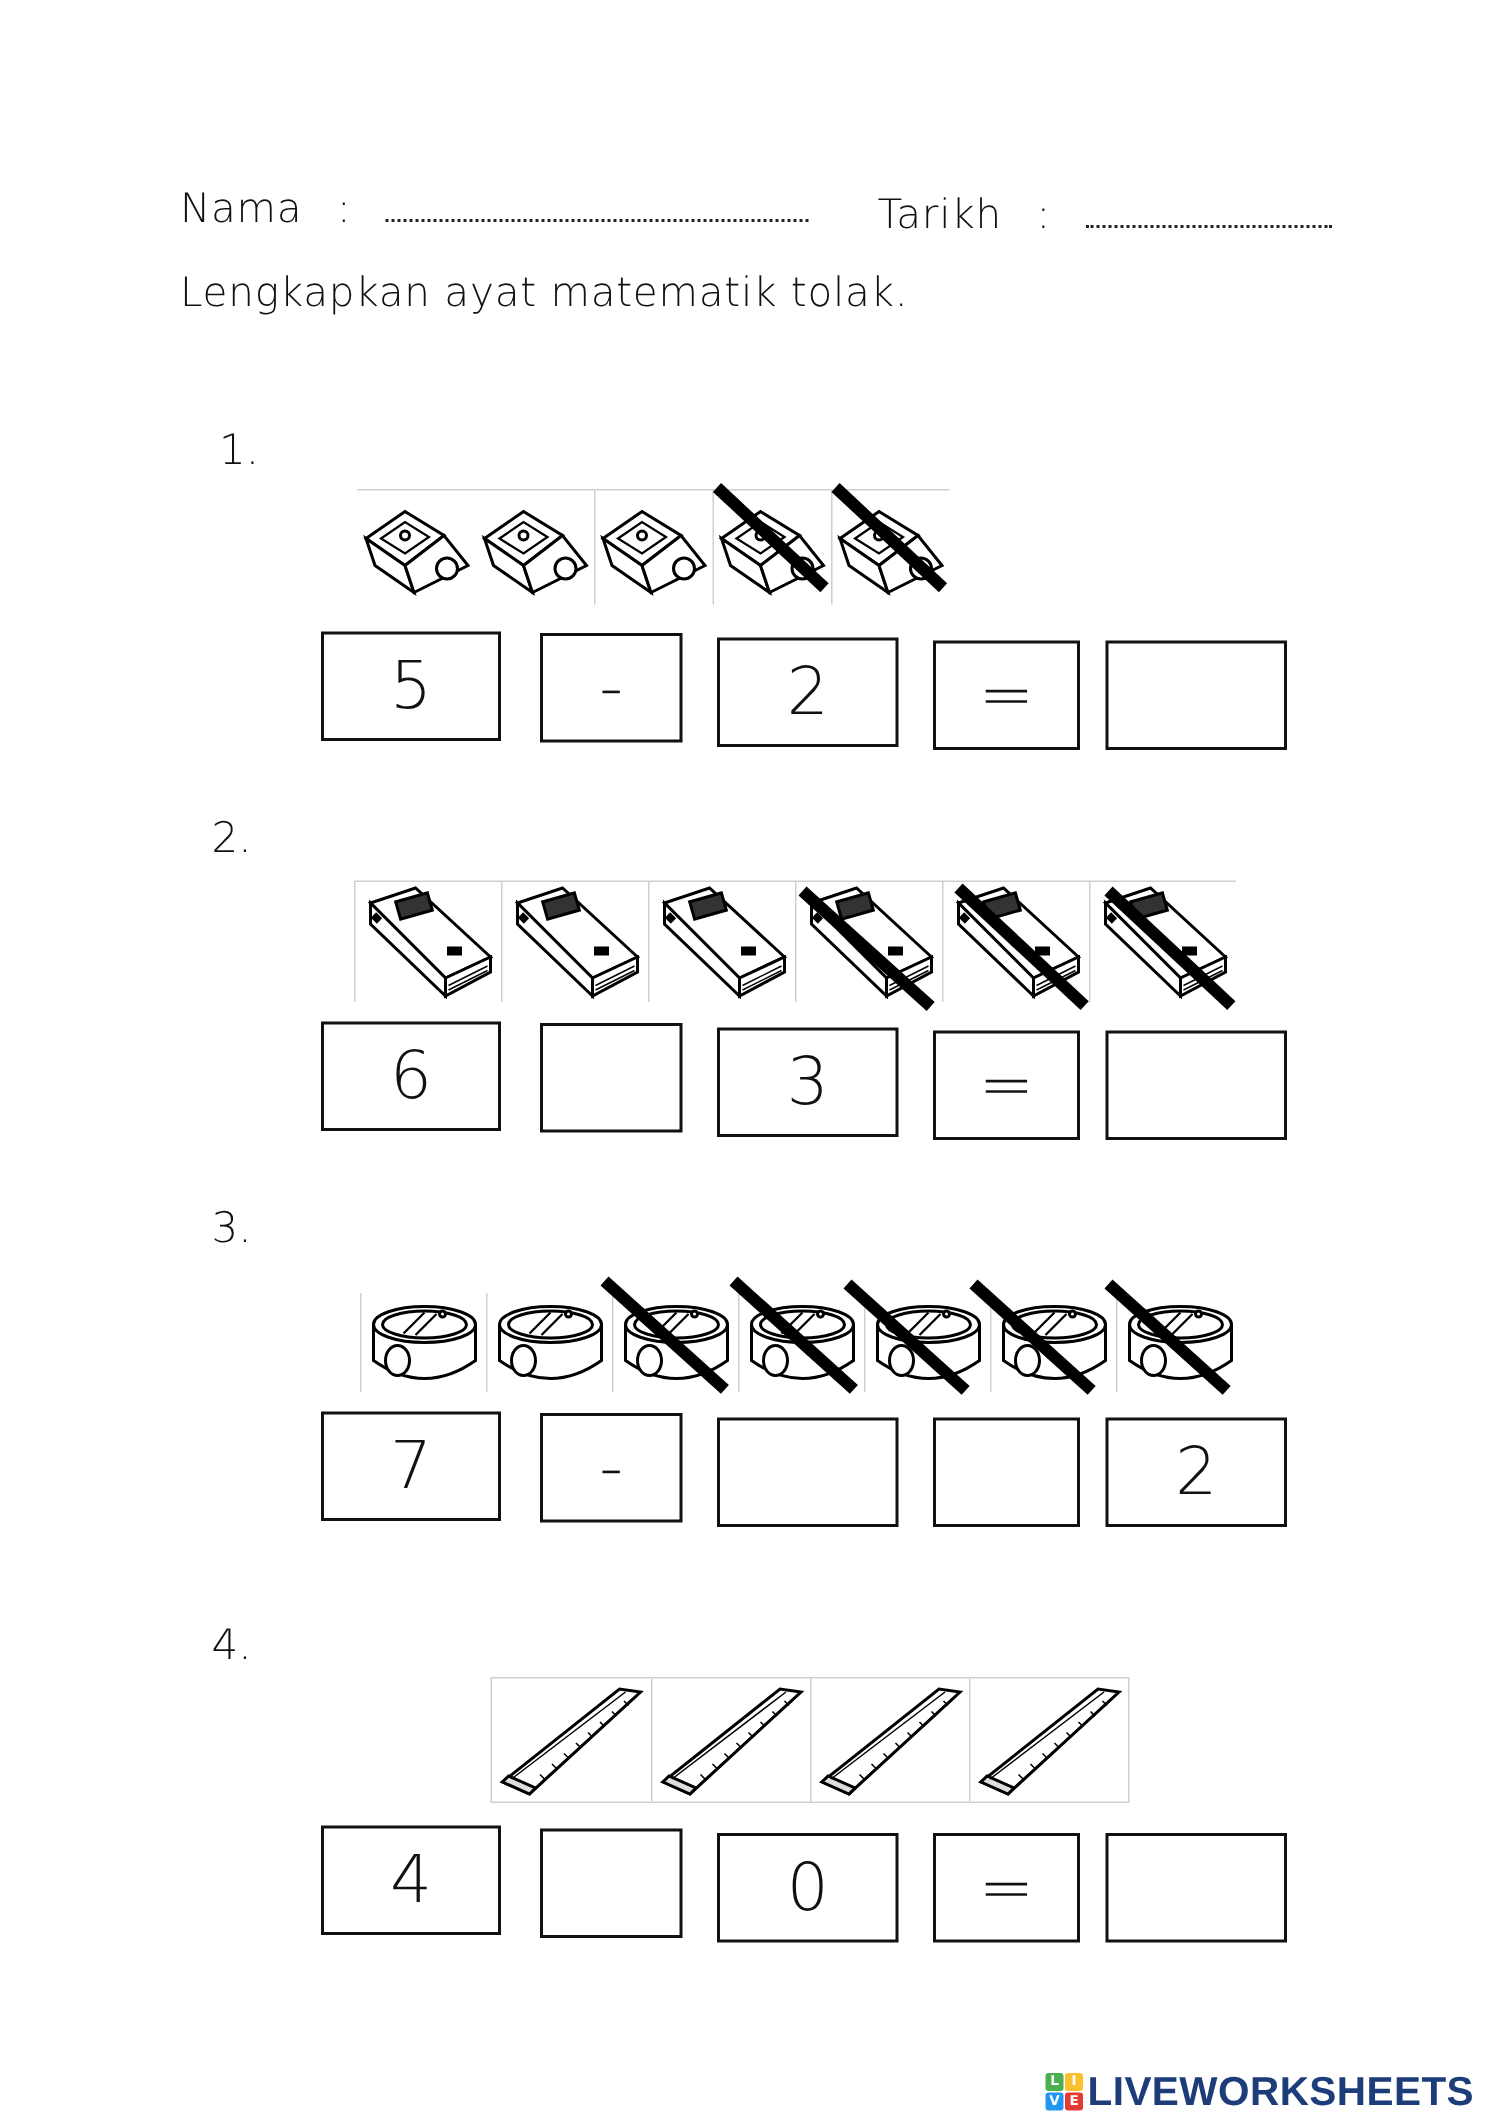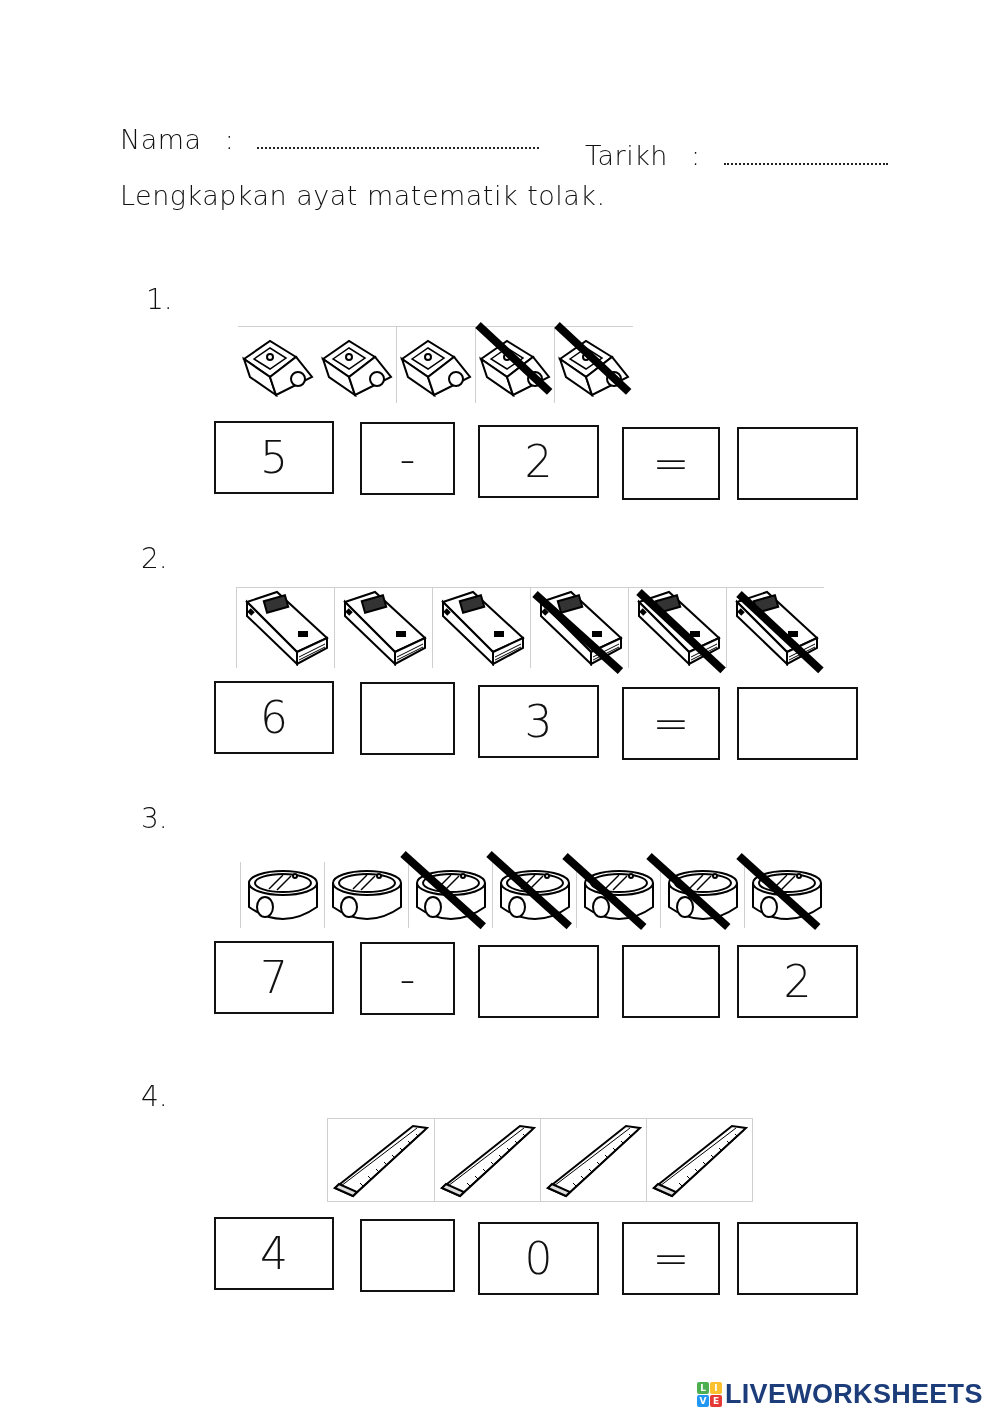--- a/index.html
+++ b/index.html
@@ -24,21 +24,21 @@
   .logo-text { font-family: "Liberation Sans", sans-serif; font-weight: bold; font-size: 27px; color: #1c3d7a; letter-spacing: 0.3px; }
 </style>
 </head>
 <body>
 
 <div class="abs hdr" style="left:120px; top:124px;">
   <span>Nama</span>
   <span style="margin:0 14px;">:</span>
   <span class="dots" style="width:282px;"></span>
 </div>
-<div class="abs hdr" style="left:585px; top:140px;">
+<div class="abs hdr" style="left:585px; top:128px;">
   <span>Tarikh</span>
   <span style="margin:0 14px;">:</span>
   <span class="dots" style="width:164px;"></span>
 </div>
 <div class="abs hdr" style="left:120px; top:180px;">Lengkapkan ayat matematik tolak.</div>
 
 <div class="abs qnum" style="left:146px; top:283px;">1.</div>
 <div class="abs pic-row" style="left:238px; top:326px; height:76px;">
   <div class="pic nolead" style="width:79px;height:76px;">
       <svg width="76" height="64" viewBox="0 0 76 64">

